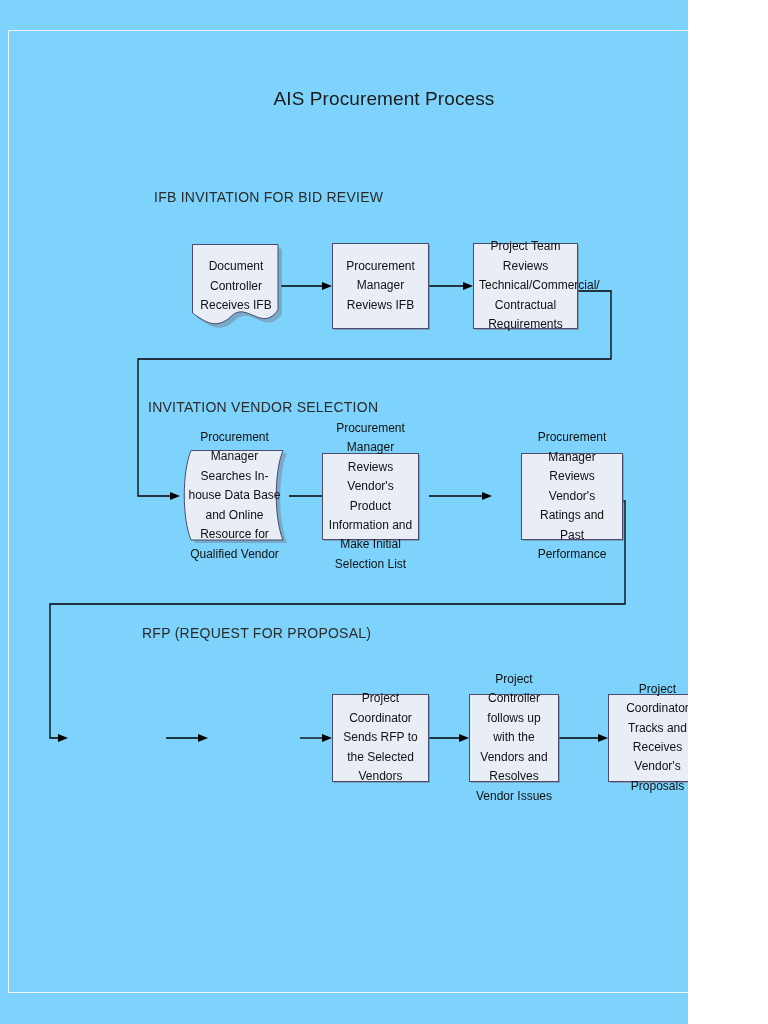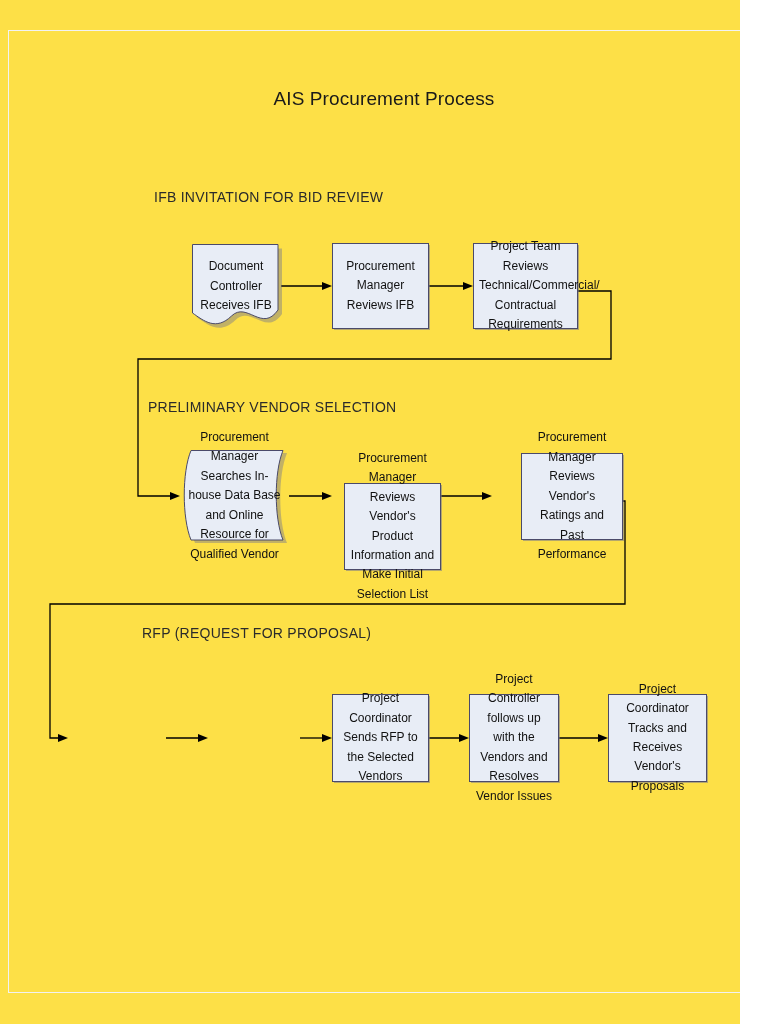--- a/index.html
+++ b/index.html
@@ -6,23 +6,23 @@
     margin: 0;
     padding: 0;
     background: #ffffff;
   }
   body {
     font-family: "Liberation Sans", sans-serif;
     color: #000000;
   }
   #page {
     position: relative;
-    width: 740px;
+    width: 688px;
     height: 1024px;
-    background: #fde047;
+    background: #7dd3fc;
     overflow: hidden;
   }
   .page-frame {
     position: absolute;
     left: 8px;
     top: 30px;
     width: 752px;
     height: 963px;
     border: 1px solid #f2f2f2;
     box-sizing: border-box;
@@ -108,21 +108,21 @@
 </head>
 <body>
 
 <div id="page">
 
   <div class="page-frame"></div>
 
   <div id="chart-title">AIS Procurement Process</div>
 
   <div class="section-label" id="sec-1">IFB INVITATION FOR BID REVIEW</div>
-  <div class="section-label" id="sec-2">PRELIMINARY VENDOR SELECTION</div>
+  <div class="section-label" id="sec-2">INVITATION VENDOR SELECTION</div>
   <div class="section-label" id="sec-3">RFP (REQUEST FOR PROPOSAL)</div>
 
   <svg id="wires" viewBox="0 0 768 1024" preserveAspectRatio="none">
 
     <g>
       <line x1="281" y1="286" x2="326" y2="286"></line>
       <polygon points="332,286 322,282 322,290"></polygon>
     </g>
 
     <g>
@@ -185,21 +185,21 @@
   </div>
 
   <div class="node shaped" id="n4" style="left:180px; top:449px; width:109px; height:94px;">
     <svg class="shape-svg" viewBox="0 0 109 94" preserveAspectRatio="none">
       <path class="shadow" d="M13 2 L105 2 C 96 24, 96 70, 105 92 L13 92 C 4 70, 4 24, 13 2 Z" transform="translate(2,2)"></path>
       <path d="M11 1.5 L103 1.5 C 94 23, 94 69, 103 91 L11 91 C 2 69, 2 23, 11 1.5 Z"></path>
     </svg>
     <span class="label">Procurement Manager Searches In-house Data Base and Online Resource for Qualified Vendor</span>
   </div>
 
-  <div class="node rect" id="n5" style="left:344px; top:453px; width:97px; height:87px;margin-top:30px;">
+  <div class="node rect" id="n5" style="left:322px; top:453px; width:97px; height:87px;">
     <span class="label">Procurement Manager Reviews Vendor's Product Information and Make Initial Selection List</span>
   </div>
 
   <div class="node rect" id="n6" style="left:492px; top:453px; width:102px; height:87px;margin-left:29px;">
     <span class="label">Procurement Manager Reviews Vendor's Ratings and Past Performance</span>
   </div>
 
 
 
   <div class="node rect" id="n9" style="left:332px; top:694px; width:97px; height:88px;">

